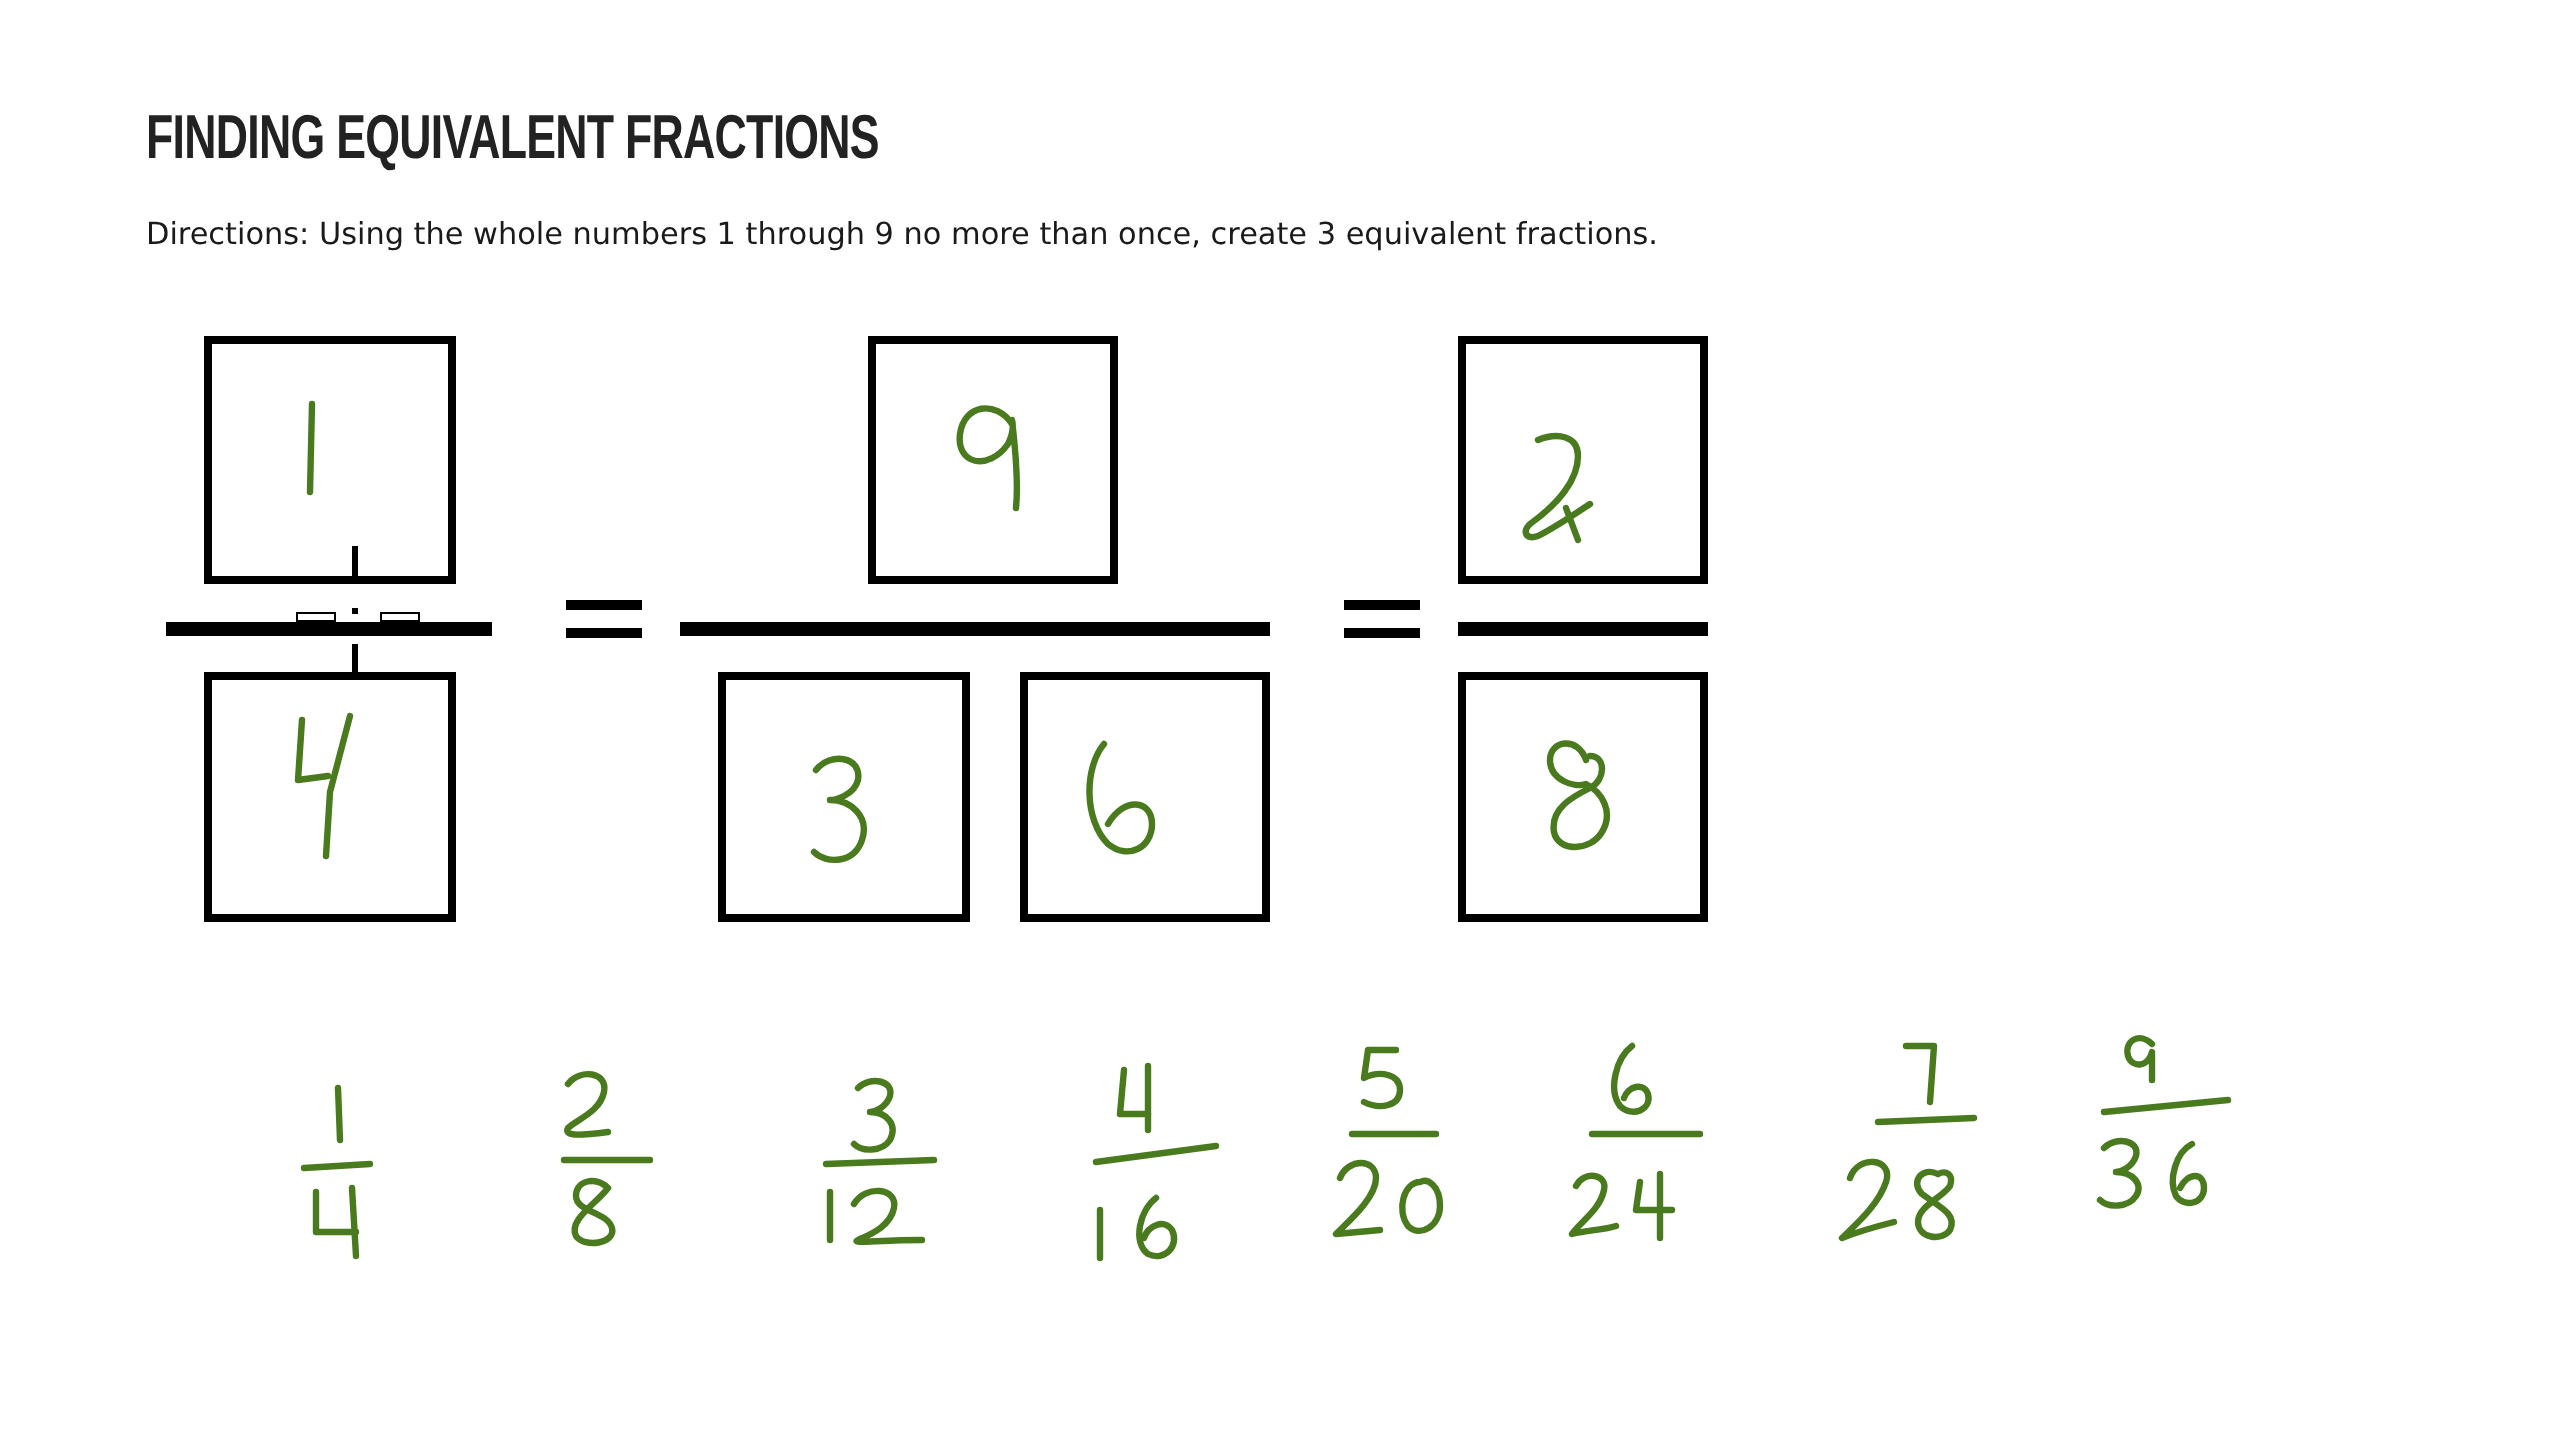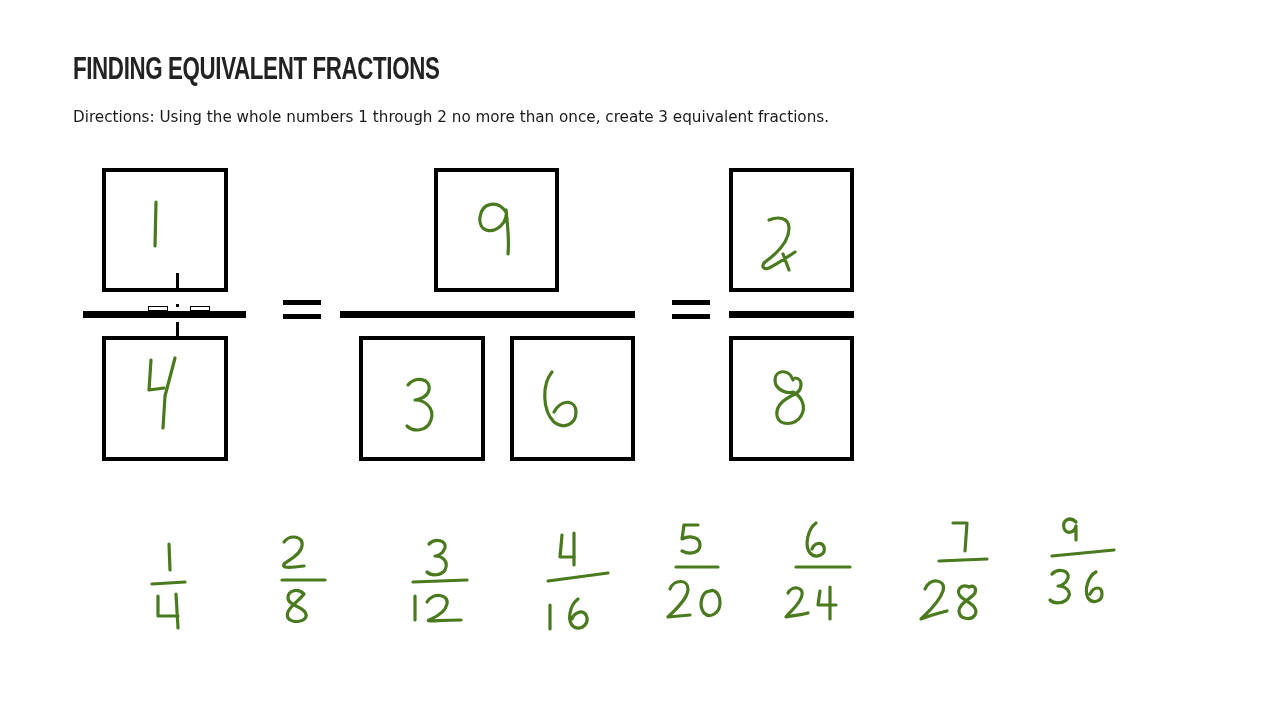--- a/index.html
+++ b/index.html
@@ -92,21 +92,21 @@
       height: 3px;
       border: 1px solid #000;
       background: #fff;
       box-sizing: content-box;
     }
   </style>
 </head>
 <body>
 
 <div class="title">Finding Equivalent Fractions</div>
-<div class="directions">Directions: Using the whole numbers 1 through 2 no more than once, create 3 equivalent fractions.</div>
+<div class="directions">Directions: Using the whole numbers 1 through 9 no more than once, create 3 equivalent fractions.</div>
 
 <div>
   <div class="box" style="left:102px; top:168px; width:126px; height:124px;">
     <span class="hidden-val">1</span>
     <svg class="hand" style="left:0;top:0;" width="118" height="116">
       <path d="M50 30 L49 74" style="stroke: rgb(74, 122, 30);"></path>
     </svg>
   </div>
   <div class="bar" style="left:83px; top:311px; width:163px;"></div>
 

